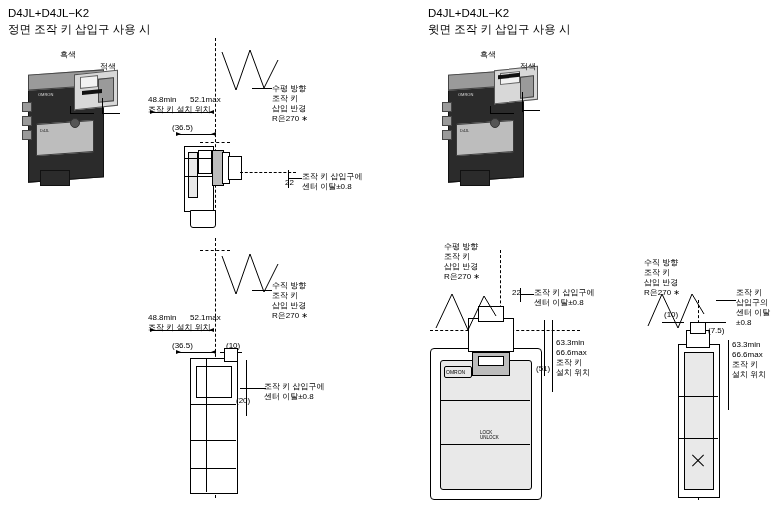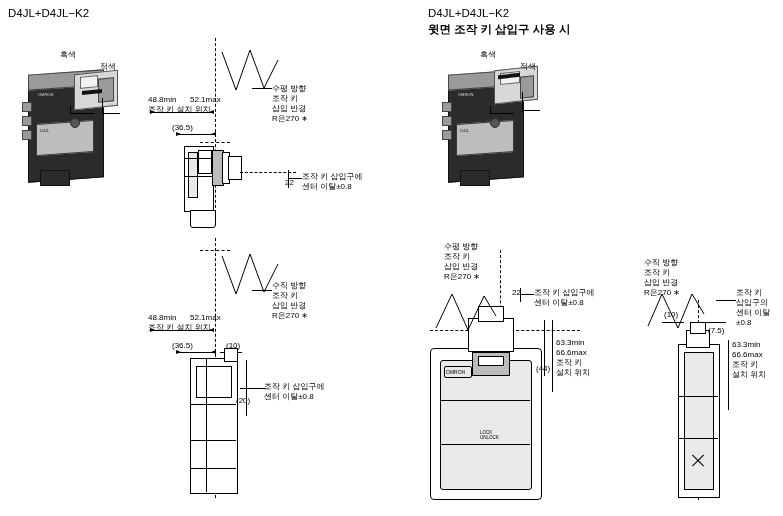--- a/index.html
+++ b/index.html
@@ -115,23 +115,24 @@
   .outline.gray { background: #e9e9e9; }
   .outline.dgray { background: #bcbcbc; }
   svg.zig { position: absolute; overflow: visible; }
 </style>
 </head>
 <body>
 
 <div class="page">
 
   <div class="ttl" style="left:8px; top:6px;">D4JL+D4JL−K2</div>
+  <div class="ttl" style="left:8px; top:22px;">정면 조작 키 삽입구 사용 시</div>
 
   <div class="ttl" style="left:428px; top:6px;">D4JL+D4JL−K2</div>
-  <div class="ttl" style="left:428px; top:22px;font-weight:bold;">윗면 조작 키 삽입구 사용 시</div>
+  <div class="ttl" style="left:428px; top:22px;">윗면 조작 키 삽입구 사용 시</div>
 
   <div class="sw" style="left:18px; top:58px; width:130px; height:130px;">
 
     <div class="case" style="left:10px; top:20px; width:74px; height:100px; transform:skewY(-4deg);"></div>
 
     <div class="case-md" style="left:10px; top:14px; width:74px; height:14px; transform:skewY(-4deg);"></div>
 
     <div class="case-lt" style="left:56px; top:14px; width:42px; height:34px; transform:skewY(-6deg);"></div>
     <div class="case-wt" style="left:62px; top:18px; width:16px; height:10px; transform:skewY(-6deg);"></div>
     <div class="case-md" style="left:80px; top:20px; width:14px; height:22px; transform:skewY(-6deg);"></div>
@@ -300,21 +301,21 @@
   <div class="lbl" style="left:512px; top:288px;">22</div>
   <div class="hl" style="left:520px; top:294px; width:14px;"></div>
   <div class="lbl" style="left:534px; top:288px; width:82px;"><span>조작 키 삽입구에
 센터 이탈±0.8</span></div>
 
   <div class="vl" style="left:552px; top:320px; height:72px;"></div>
   <div class="lbl" style="left:556px; top:338px;">63.3min</div>
   <div class="lbl" style="left:556px; top:348px;">66.6max</div>
   <div class="lbl" style="left:556px; top:358px; width:40px;"><span>조작 키
 설치 위치</span></div>
-  <div class="lbl" style="left:536px; top:364px;">(44)</div>
+  <div class="lbl" style="left:536px; top:364px;">(51)</div>
   <div class="vl" style="left:544px; top:320px; height:56px;"></div>
 
   <div class="vl dash" style="left:698px; top:300px; height:200px;"></div>
 
   <div class="outline" style="left:678px; top:344px; width:40px; height:152px;"></div>
   <div class="outline gray" style="left:684px; top:352px; width:28px; height:136px;"></div>
   <div class="outline" style="left:686px; top:330px; width:22px; height:16px;"></div>
   <div class="outline" style="left:690px; top:322px; width:14px; height:10px;"></div>
   <div class="hl" style="left:678px; top:396px; width:40px;"></div>
   <div class="hl" style="left:678px; top:438px; width:40px;"></div>

